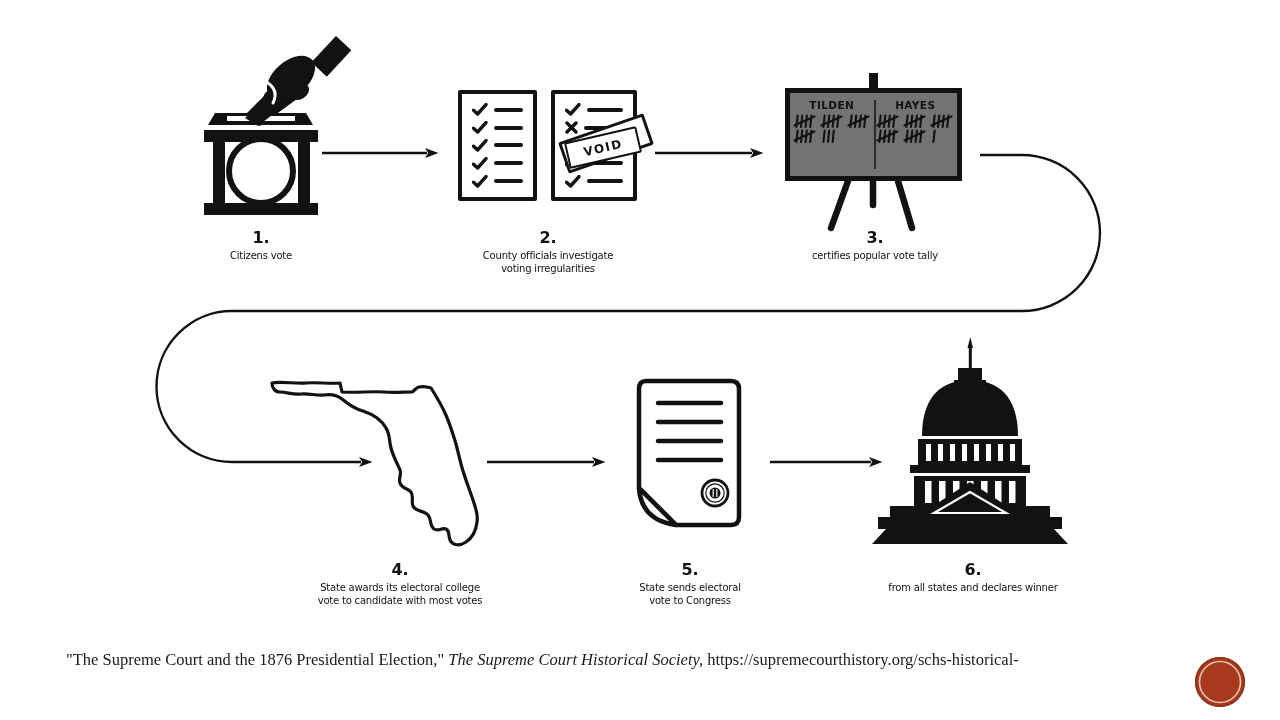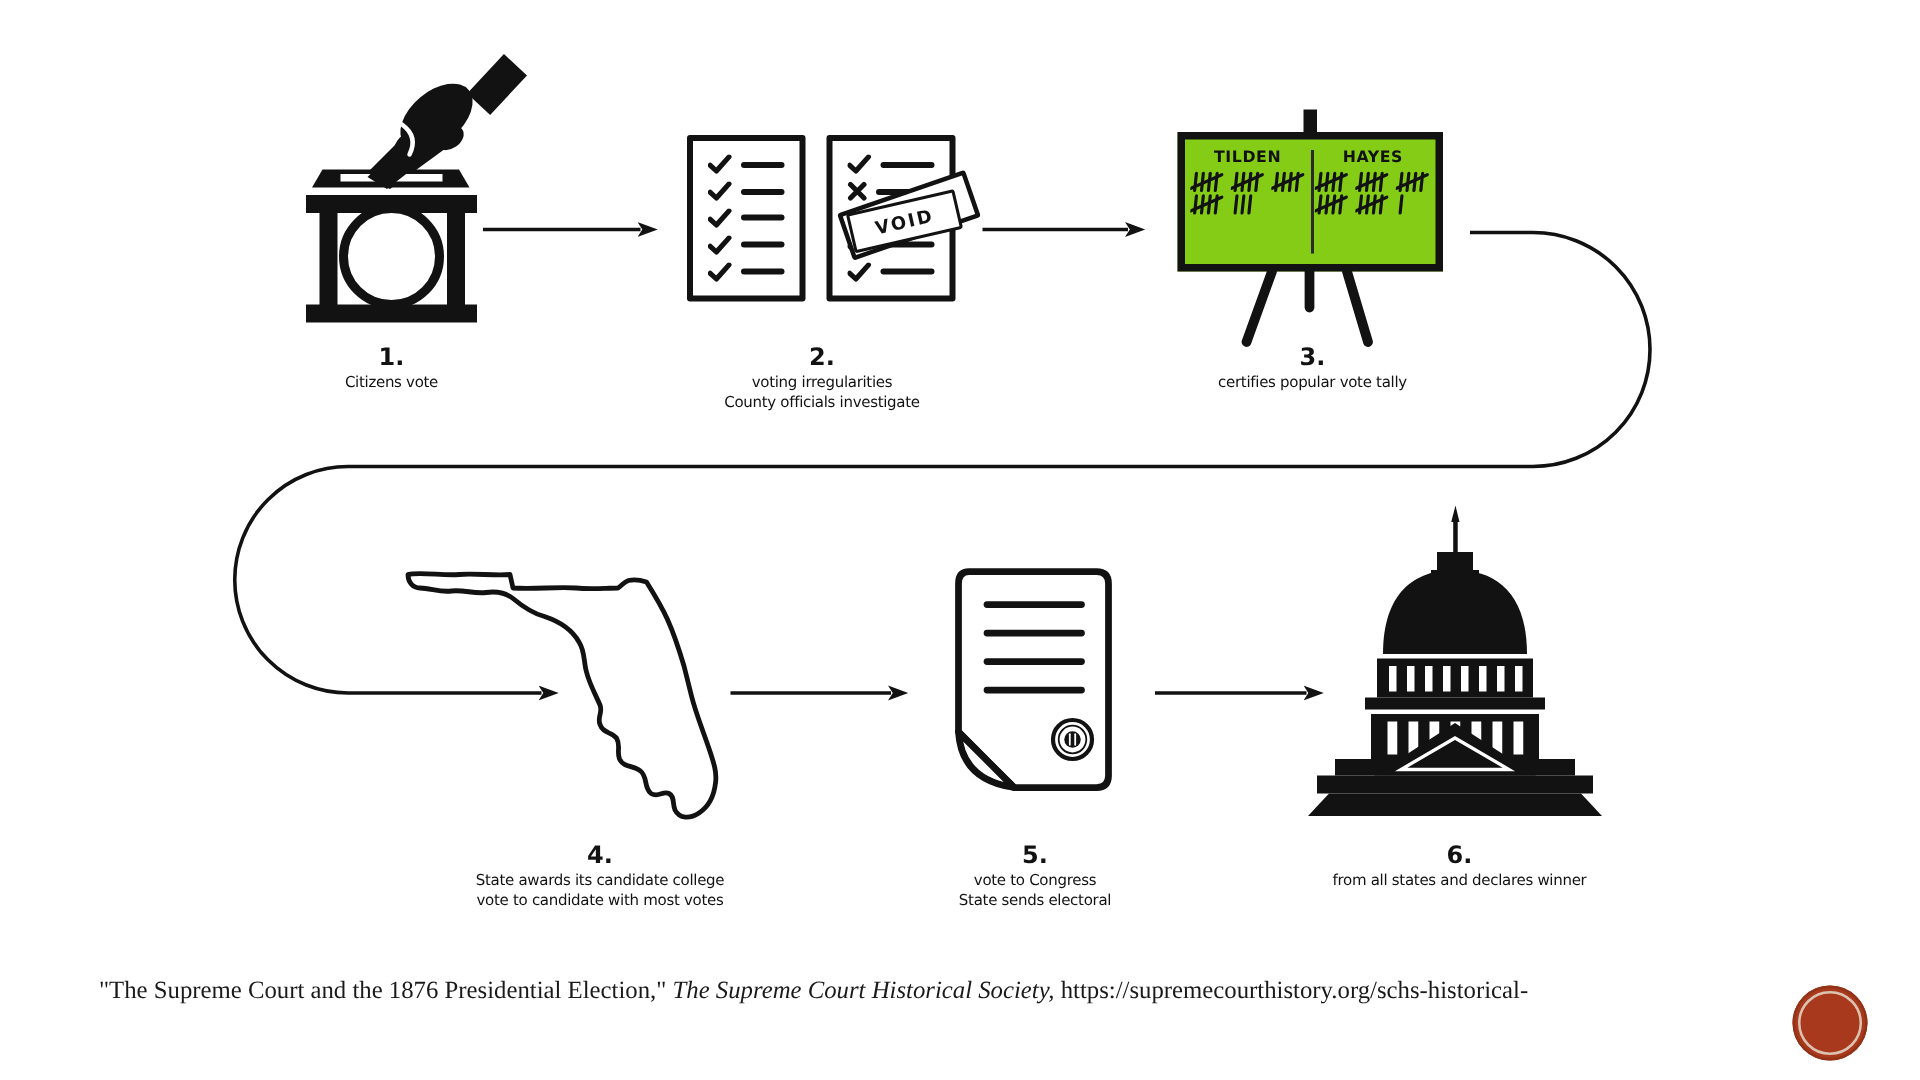--- a/index.html
+++ b/index.html
@@ -21,21 +21,21 @@
   .check-row .mk{flex:0 0 auto;}
   .row-line{flex:1;height:4px;background:#121212;border-radius:2px;}
   .stamp-back{position:absolute;left:6px;top:33px;width:90px;height:33px;background:#fff;
               border:3.5px solid #121212;border-radius:2px;transform:rotate(-19deg);box-sizing:border-box;}
   .stamp-front{position:absolute;left:11px;top:40px;width:74px;height:27px;background:#fff;
                border:2.5px solid #121212;border-radius:2px;transform:rotate(-13deg);box-sizing:border-box;
                display:flex;align-items:center;justify-content:center;
                font-weight:bold;font-size:12px;letter-spacing:1.5px;}
 
   
-  .board{position:absolute;left:785px;top:88px;width:177px;height:93px;background:#84cc16;
+  .board{position:absolute;left:785px;top:88px;width:177px;height:93px;background:#737373;
          border:5px solid #121212;box-sizing:border-box;display:flex;}
   .board-stub{position:absolute;left:869px;top:73px;width:9px;height:17px;background:#121212;}
   .board-cell{flex:1;text-align:center;padding-top:6px;position:relative;}
   .board-divider{position:absolute;left:50%;top:7px;bottom:7px;width:2px;background:#2a2a2a;}
   .cand-name{font-weight:bold;font-size:10.5px;letter-spacing:0.4px;}
   .tally-rows{display:inline-block;margin-top:3px;text-align:left;}
   .tally-row{display:flex;gap:5px;height:15px;align-items:center;}
   .tally-g{transform:skewX(-6deg);}
   .tally-g line{stroke:#121212;stroke-width:2.1;stroke-linecap:round;}
 
@@ -318,36 +318,36 @@
       <polygon points="14,193 182,193 196,208 0,208"></polygon>
     </g>
   </svg>
 
   <div class="step-label" style="left:151px;top:228px;width:220px;">
     <div class="step-num">1.</div>
     <div class="step-cap">Citizens vote</div>
   </div>
   <div class="step-label" style="left:428px;top:228px;width:240px;">
     <div class="step-num">2.</div>
+    <div class="step-cap">County officials investigate</div>
     <div class="step-cap">voting irregularities</div>
-    <div class="step-cap">County officials investigate</div>
   </div>
   <div class="step-label" style="left:754px;top:228px;width:242px;">
     <div class="step-num">3.</div>
     <div class="step-cap">certifies popular vote tally</div>
   </div>
   <div class="step-label" style="left:265px;top:560px;width:270px;">
     <div class="step-num">4.</div>
-    <div class="step-cap">State awards its candidate college</div>
+    <div class="step-cap">State awards its electoral college</div>
     <div class="step-cap">vote to candidate with most votes</div>
   </div>
   <div class="step-label" style="left:570px;top:560px;width:240px;">
     <div class="step-num">5.</div>
+    <div class="step-cap">State sends electoral</div>
     <div class="step-cap">vote to Congress</div>
-    <div class="step-cap">State sends electoral</div>
   </div>
   <div class="step-label" style="left:827px;top:560px;width:292px;">
     <div class="step-num">6.</div>
     <div class="step-cap">from all states and declares winner</div>
   </div>
 
   <div class="citation">
     <span>"The Supreme Court and the 1876 Presidential Election," </span><span class="it">The Supreme Court Historical Society,</span><span> https://supremecourthistory.org/schs-historical-</span><br>
   </div>
 

